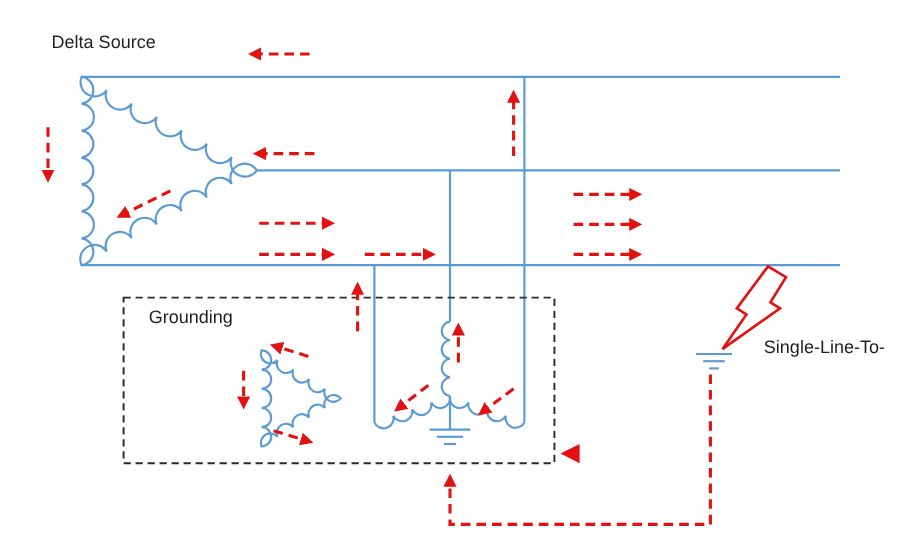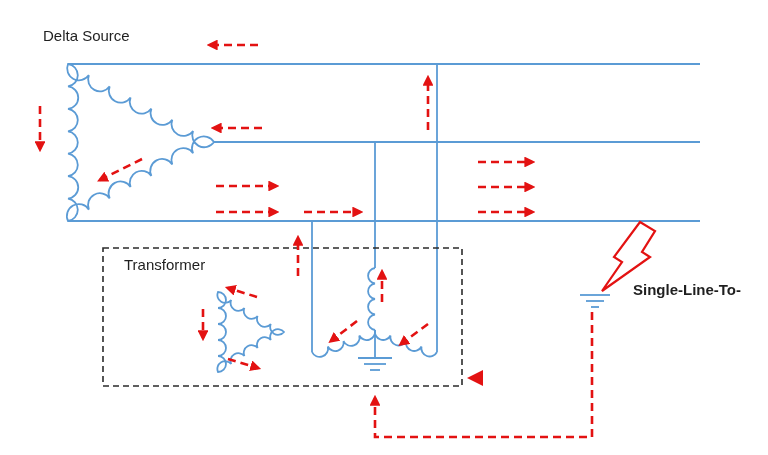--- a/index.html
+++ b/index.html
@@ -6,21 +6,21 @@
   html, body { margin: 0; padding: 0; background: var(--background, #ffffff); }
   body { width: 768px; height: 455px; font-family: "Liberation Sans", sans-serif; }
   .stage { position: relative; width: 768px; height: 455px; overflow: hidden; background: var(--background, #ffffff); }
   .stage svg { position: absolute; left: 0; top: 0; }
   .blue  { stroke: var(--line-blue, #5b9bd5); stroke-width: 1.8; fill: none; }
   .rdash { stroke: var(--current-red, #e31212); stroke-width: 2.6; fill: none; stroke-dasharray: 8 5; marker-end: url(#ah); }
   .gbox  { stroke: var(--box-black, #2b2b2b); stroke-width: 1.6; fill: none; stroke-dasharray: 6 4; }
   .bolt  { stroke: var(--current-red, #e31212); stroke-width: 2.2; fill: #ffffff; stroke-linejoin: miter; }
   .ahfill{ fill: var(--current-red, #e31212); }
   .lbl { position: absolute; font-size: 15px; line-height: 18px; color: var(--text-black, #1f1f1f); white-space: nowrap; }
-  .center { text-align: center; font-weight: bold; }
+  .center { text-align: center; }
 </style>
 </head>
 <body>
 
 <div class="stage">
 
   <svg width="768" height="455" viewBox="0 0 768 455">
     <defs>
       <marker id="ah" viewBox="0 0 10 10" refX="7" refY="5" markerWidth="4.2" markerHeight="4.2" orient="auto">
         <path class="ahfill" d="M0 0 L10 5 L0 10 Z"></path>
@@ -104,20 +104,20 @@
       <line class="rdash" x1="203" y1="309" x2="203" y2="338"></line>
       <line class="rdash" x1="228" y1="359" x2="258" y2="368"></line>
       <path class="rdash" d="M 592 312 L 592 437 L 375 437 L 375 398"></path>
       <polygon class="ahfill" points="467,378 483,370 483,386"></polygon>
     </g>
   </svg>
 
   <div class="lbl" style="left:43px; top:27px;">Delta Source</div>
 
   <div class="lbl" style="left:124px; top:256px;">
-    <div>Transformer</div>
+    <div>Grounding</div>
   </div>
 
   <div class="lbl center" style="left:622px; top:281px; width:130px;">
     <div>Single-Line-To-</div>
   </div>
 
 </div>
 
 </body></html>

